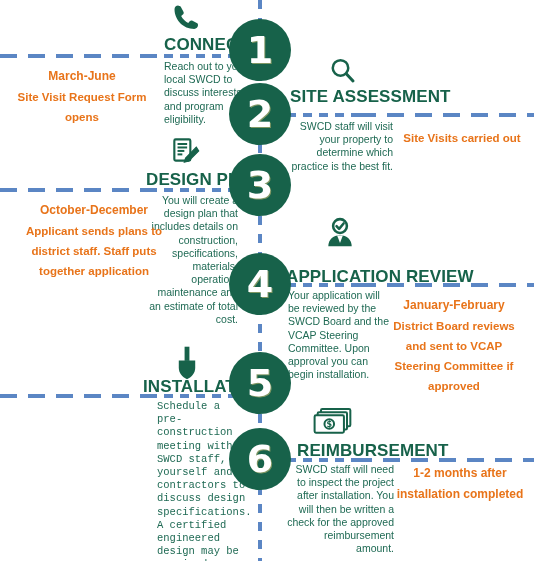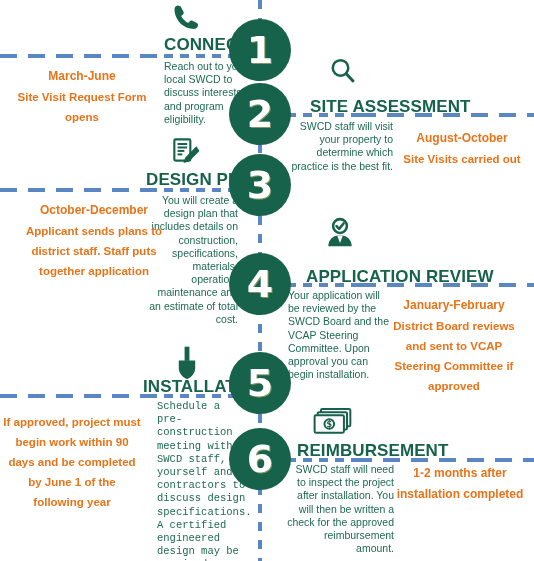--- a/index.html
+++ b/index.html
@@ -134,27 +134,26 @@
 <div class="rule small" style="left:287px; top:113px; width:72px;"></div>
 <div class="rule big" style="left:359px; top:113px; width:175px;"></div>
 
 <span class="icon" style="left:328px; top:56px;">
   <svg width="30" height="30" viewBox="0 0 24 24" fill="none" stroke="#17624a" stroke-width="2">
     <circle cx="10" cy="9.5" r="6.2"></circle>
     <line x1="14.6" y1="14.2" x2="20" y2="20" stroke-linecap="round" stroke-width="2.4"></line>
   </svg>
 </span>
 
-<div class="blk" style="left:290px; top:97px; width:120px;margin-left:20px;">
+<div class="blk" style="left:290px; top:87px; width:120px;">
   <div class="head">SITE ASSESSMENT</div>
 </div>
 <div class="blk body" style="left:288px; top:120px; width:105px; text-align:right;">SWCD staff will visit your property to determine which practice is the best fit.</div>
 
 <div class="blk" style="left:390px; top:128px; width:144px;">
-  <div class="orange-title">August-October</div>
   <div class="orange-sub">Site Visits carried out</div>
 </div>
 
 <div class="circle" style="left:229px; top:83px;">2</div>
 
 <div class="rule big" style="left:0px;   top:188px; width:148px;"></div>
 <div class="rule small" style="left:148px; top:188px; width:110px;"></div>
 
 <span class="icon" style="left:169px; top:136px;">
   <svg width="32" height="32" viewBox="0 0 24 24" fill="none" stroke="#17624a" stroke-width="1.6">
@@ -184,21 +183,21 @@
 
 <span class="icon" style="left:322px; top:217px;">
   <svg width="36" height="36" viewBox="0 0 24 24" fill="none">
     <circle cx="12" cy="6" r="4.6" stroke="#17624a" stroke-width="1.7" fill="#ffffff"></circle>
     <path d="M9.7 6.1 L11.4 7.9 L14.4 4.3" stroke="#17624a" stroke-width="1.7" stroke-linecap="round" stroke-linejoin="round" fill="none"></path>
     <path d="M4.2 19.5 C4.2 15.2 7.4 12.2 12 12.2 C16.6 12.2 19.8 15.2 19.8 19.5 Z" fill="#17624a"></path>
     <path d="M10.1 12.3 L12 17.3 L13.9 12.3 Z" fill="#ffffff"></path>
   </svg>
 </span>
 
-<div class="blk" style="left:306px; top:267px; width:132px;">
+<div class="blk" style="left:286px; top:267px; width:132px;">
   <div class="head">APPLICATION REVIEW</div>
 </div>
 <div class="blk body" style="left:288px; top:289px; width:106px; text-align:left;">Your application will be reviewed by the SWCD Board and the VCAP Steering Committee. Upon approval you can begin installation.</div>
 
 <div class="blk" style="left:383px; top:295px; width:142px;">
   <div class="orange-title">January-February</div>
   <div class="orange-sub">District Board reviews and sent to VCAP Steering Committee if approved</div>
 </div>
 
 <div class="circle" style="left:229px; top:253px;">4</div>
@@ -212,21 +211,20 @@
     <path d="M1.2 10.2 h11.6 v5.2 c0 3.6 -2.3 6.6 -5.8 8.1 c-3.5 -1.5 -5.8 -4.5 -5.8 -8.1 z"></path>
   </svg>
 </span>
 
 <div class="blk" style="left:143px; top:377px; width:115px;">
   <div class="head">INSTALLATION</div>
 </div>
 <div class="blk body" style="left:157px; top:400px; width:92px; text-align:left;font-family:Liberation Mono, monospace;">Schedule a pre-construction meeting with SWCD staff, yourself and contractors to discuss design specifications. A certified engineered design may be required.</div>
 
 <div class="blk" style="left:2px; top:412px; width:140px;">
-  <div class="orange-sub">If approved, project must begin work within 90 days and be completed by June 1 of the following year</div>
 </div>
 
 <div class="circle" style="left:229px; top:352px;">5</div>
 
 <div class="rule small" style="left:287px; top:458px; width:68px;"></div>
 <div class="rule big" style="left:355px; top:458px; width:179px;"></div>
 
 <span class="icon" style="left:313px; top:407px;">
   <svg width="40" height="30" viewBox="0 0 30 22" fill="none" stroke="#17624a" stroke-width="1.5">
     <rect x="6" y="1.2" width="22" height="13" rx="1"></rect>

